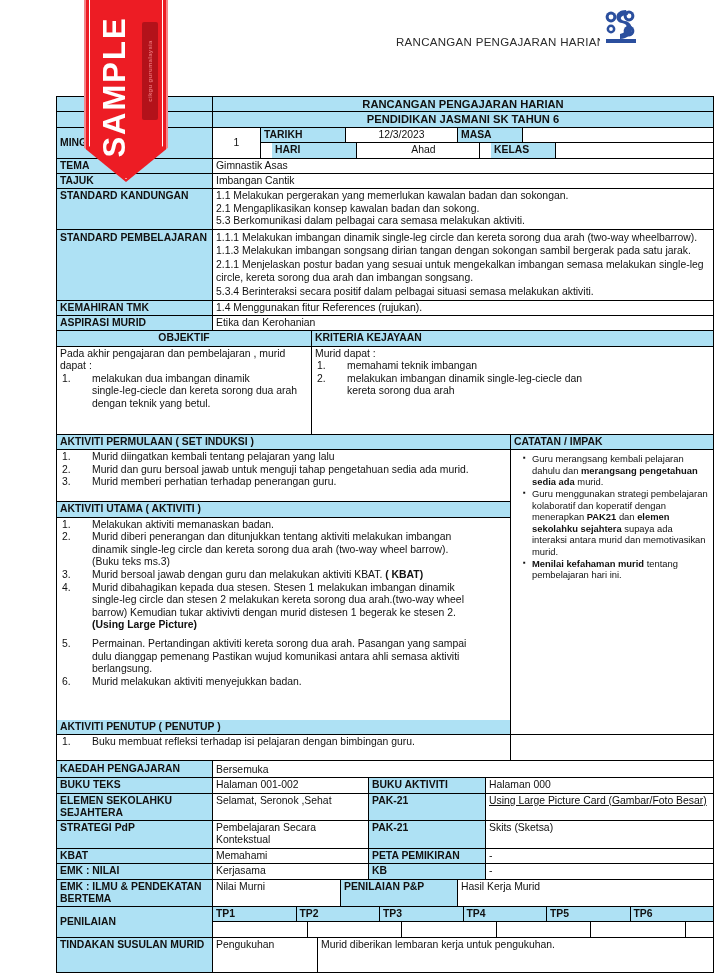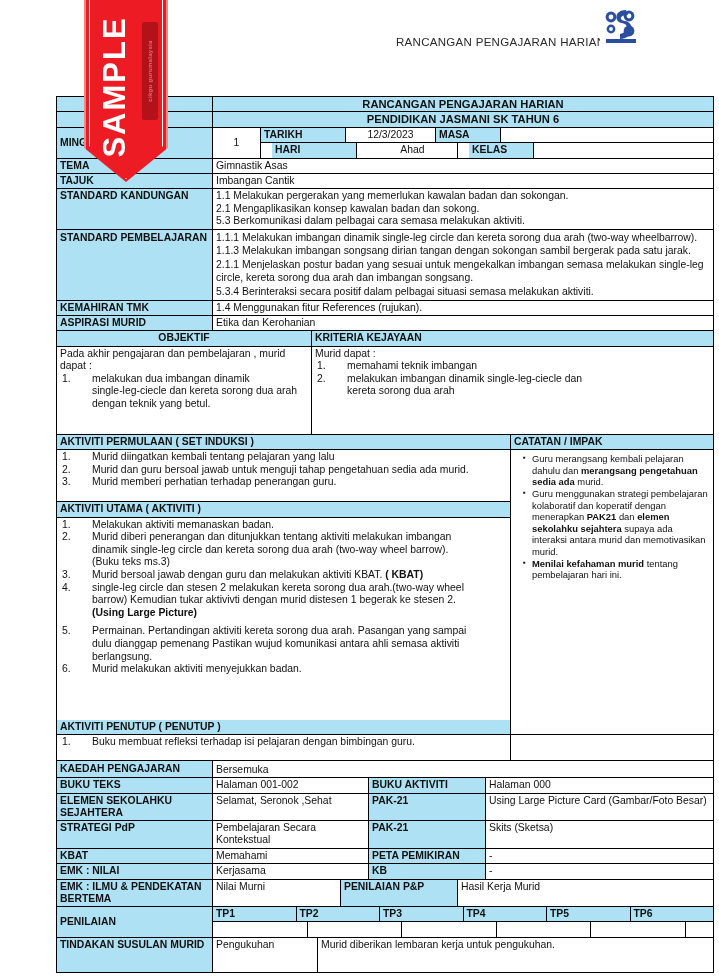--- a/index.html
+++ b/index.html
@@ -105,21 +105,21 @@
   .hdr { background: #aee1f4; font-weight: bold; }
   .lbl { background: #aee1f4; font-weight: bold; }
   .white { background: #ffffff; }
   .ctr { text-align: center; }
   .bold { font-weight: bold; }
 
   .w-label  { width: 156px; flex: none; }
   .w-rest   { flex: 1 1 auto; }
   .w-mg     { width: 48px; flex: none; }
   .w-dlbl   { width: 85px; flex: none; }
-  .w-dval   { width: 90px; flex: none; }
+  .w-dval   { width: 112px; flex: none; }
   .w-mlbl   { width: 65px; flex: none; }
   .w-mval   { flex: 1 1 auto; }
 
   .title-bar { font-size: 11.2px; }
 
   
   .w-obj { width: 255px; flex: none; }
   .w-kri { flex: 1 1 auto; }
 
   
@@ -337,20 +337,21 @@
               <div>dinamik single-leg circle dan kereta sorong dua arah (two-way wheel barrow).</div>
               <div>(Buku teks ms.3)</div>
             </li>
             <li>
               <span class="n">3.</span>
               <span>Murid bersoal jawab dengan guru dan melakukan aktiviti KBAT.</span>
               <span class="bold">( KBAT)</span>
             </li>
             <li>
               <span class="n">4.</span>
+              <span>Murid dibahagikan kepada dua stesen. Stesen 1 melakukan imbangan dinamik</span>
               <div>single-leg circle dan stesen 2 melakukan kereta sorong dua arah.(two-way wheel</div>
               <div>barrow)  Kemudian tukar aktivivti dengan murid distesen 1 begerak ke stesen 2.</div>
               <div class="bold">(Using Large Picture)</div>
             </li>
             <li style="margin-top:6px;">
               <span class="n">5.</span>
               <span>Permainan. Pertandingan aktiviti kereta sorong dua arah. Pasangan yang sampai</span>
               <div>dulu dianggap pemenang Pastikan wujud komunikasi antara ahli semasa aktiviti</div>
               <div>berlangsung.</div>
             </li>
@@ -405,21 +406,21 @@
       <div class="cell lbl w-label">BUKU TEKS</div>
       <div class="cell white" style="width:156px;flex:none;">Halaman 001-002</div>
       <div class="cell lbl" style="width:117px;flex:none;">BUKU AKTIVITI</div>
       <div class="cell white w-rest">Halaman 000</div>
     </div>
 
     <div class="row">
       <div class="cell lbl w-label" style="line-height:12.2px;">ELEMEN SEKOLAHKU SEJAHTERA</div>
       <div class="cell white" style="width:156px;flex:none;">Selamat, Seronok ,Sehat</div>
       <div class="cell lbl" style="width:117px;flex:none;">PAK-21</div>
-      <div class="cell white w-rest" style="line-height:12.2px;">Using Large Picture Card (Gambar/Foto Besar)</div>
+      <div class="cell white w-rest" style="line-height:12.2px;text-decoration:underline;">Using Large Picture Card (Gambar/Foto Besar)</div>
     </div>
 
     <div class="row">
       <div class="cell lbl w-label">STRATEGI PdP</div>
       <div class="cell white" style="width:156px;flex:none;line-height:12.2px;">Pembelajaran Secara Kontekstual</div>
       <div class="cell lbl" style="width:117px;flex:none;">PAK-21</div>
       <div class="cell white w-rest">Skits (Sketsa)</div>
     </div>
 
     <div class="row">

